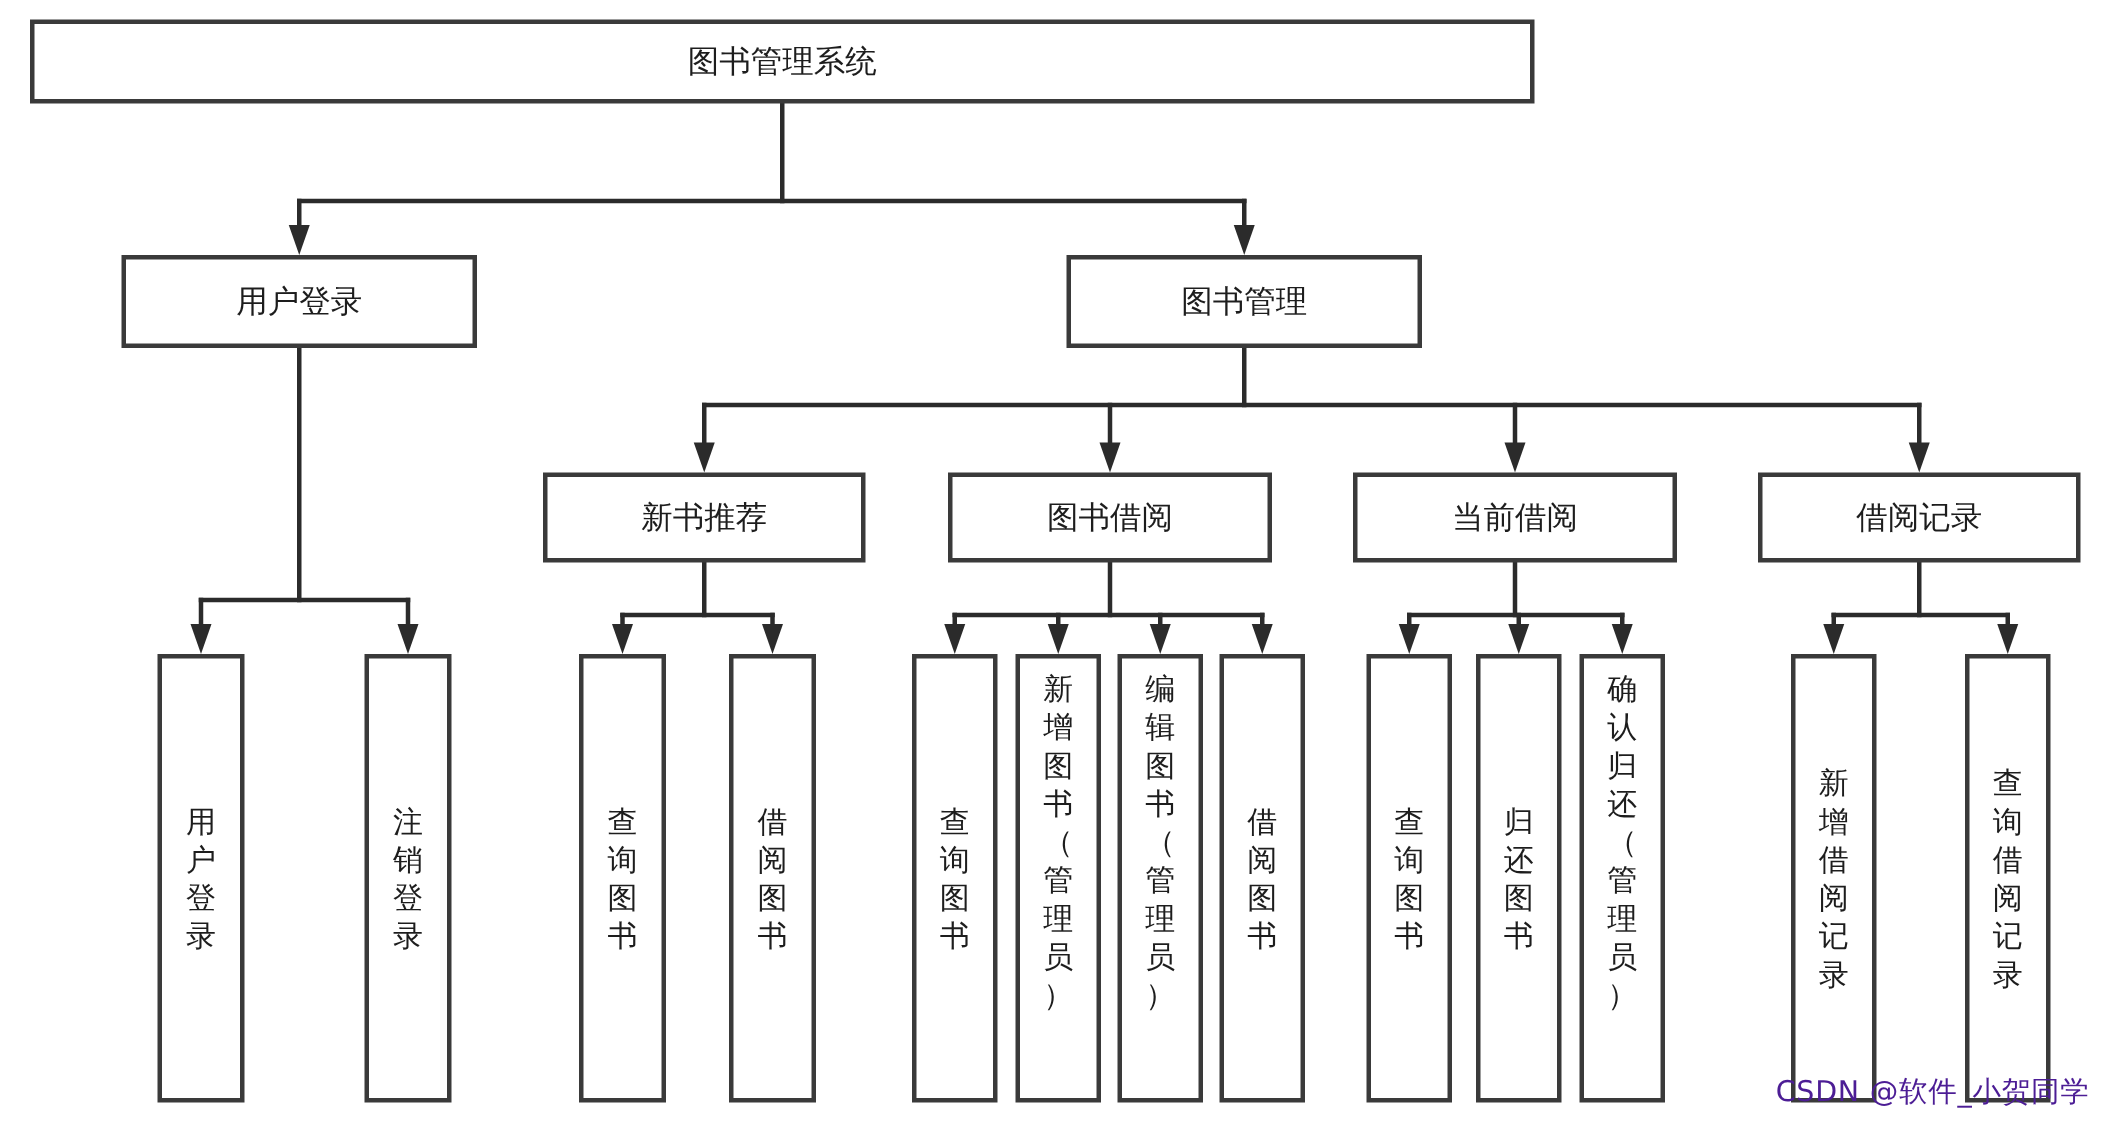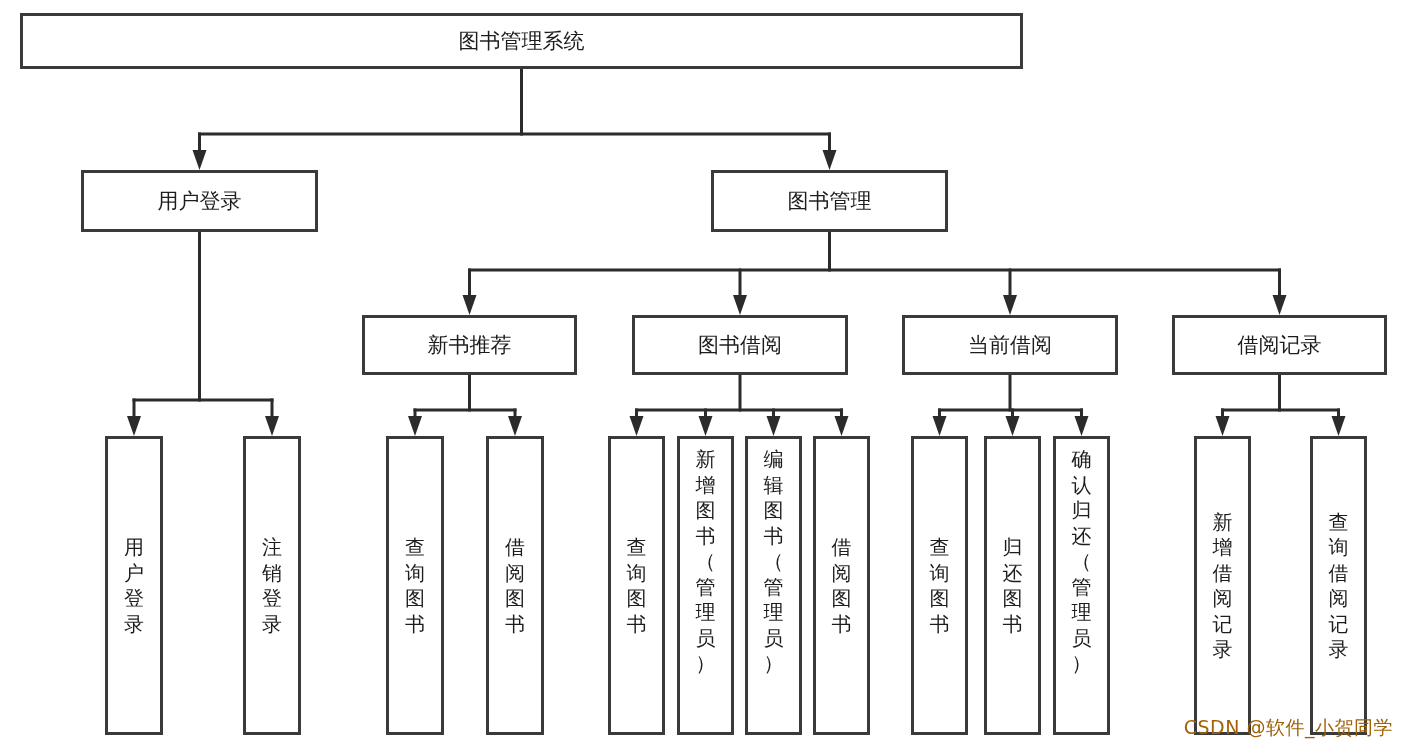--- a/index.html
+++ b/index.html
@@ -53,21 +53,21 @@
   .arrow-head {
     fill: #2b2b2b;
     stroke: none;
   }
   .watermark {
     position: absolute;
     right: 12px;
     bottom: 6px;
     font-family: "DejaVu Sans", "Liberation Sans", sans-serif;
     font-size: 19px;
-    color: #a16207;
+    color: #4c1d95;
     white-space: nowrap;
     letter-spacing: 0.5px;
   }
 </style>
 </head>
 <body>
 
 <div id="diagram-root">
   <svg class="flow" id="flow-svg" viewBox="0 0 1405 747" xmlns="http://www.w3.org/2000/svg">
     <g id="connectors-layer">

